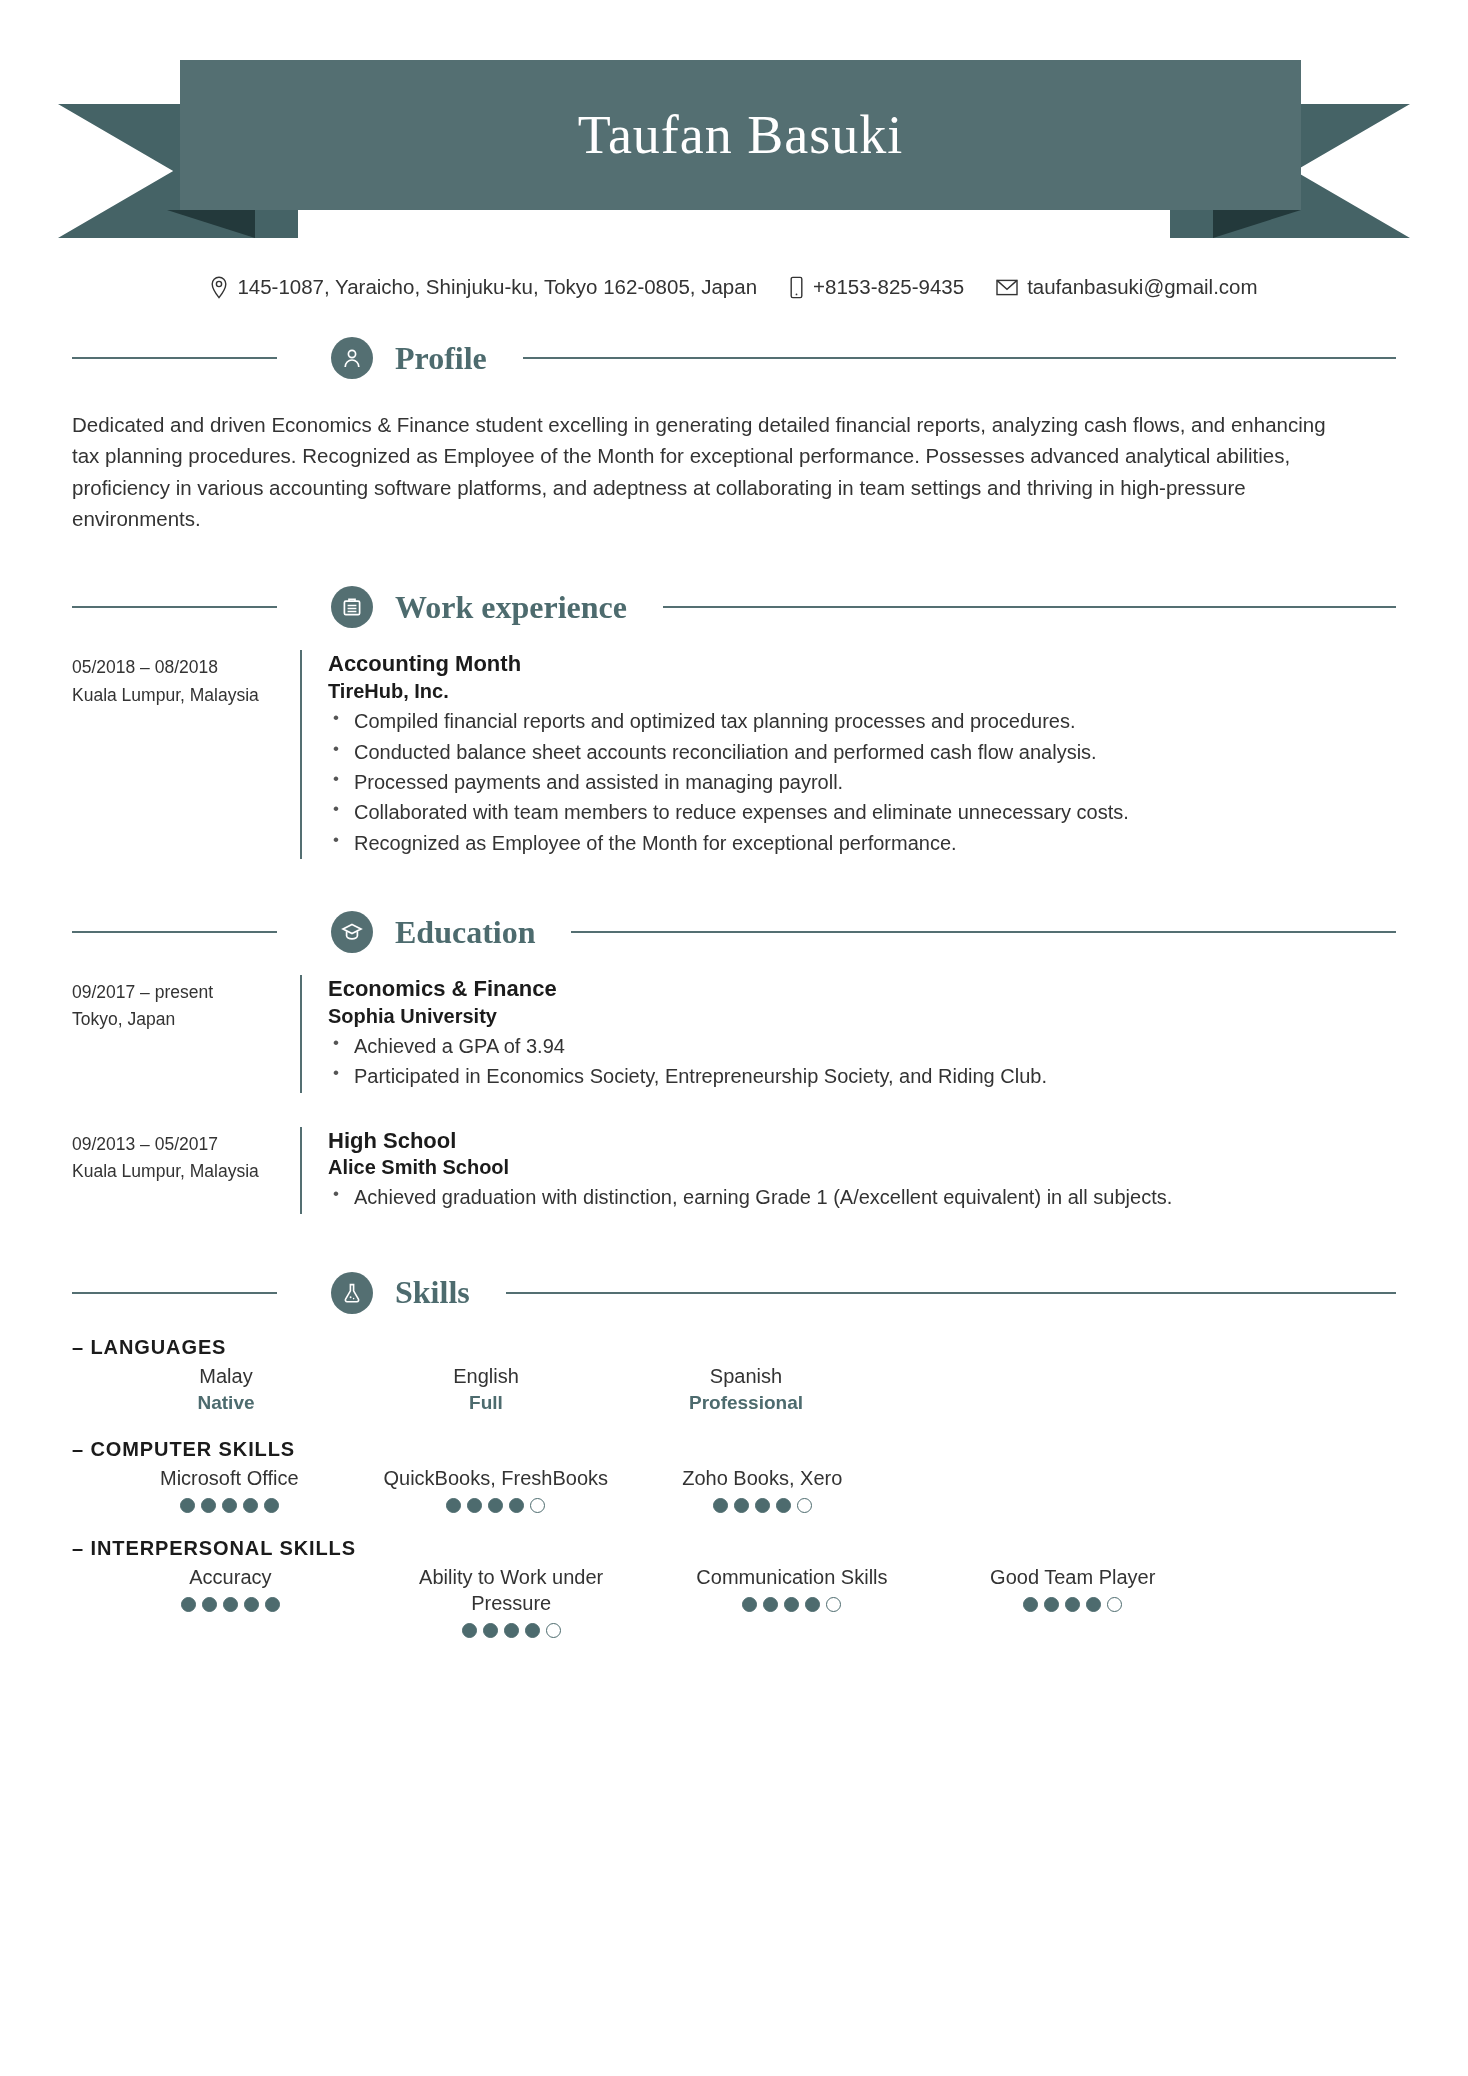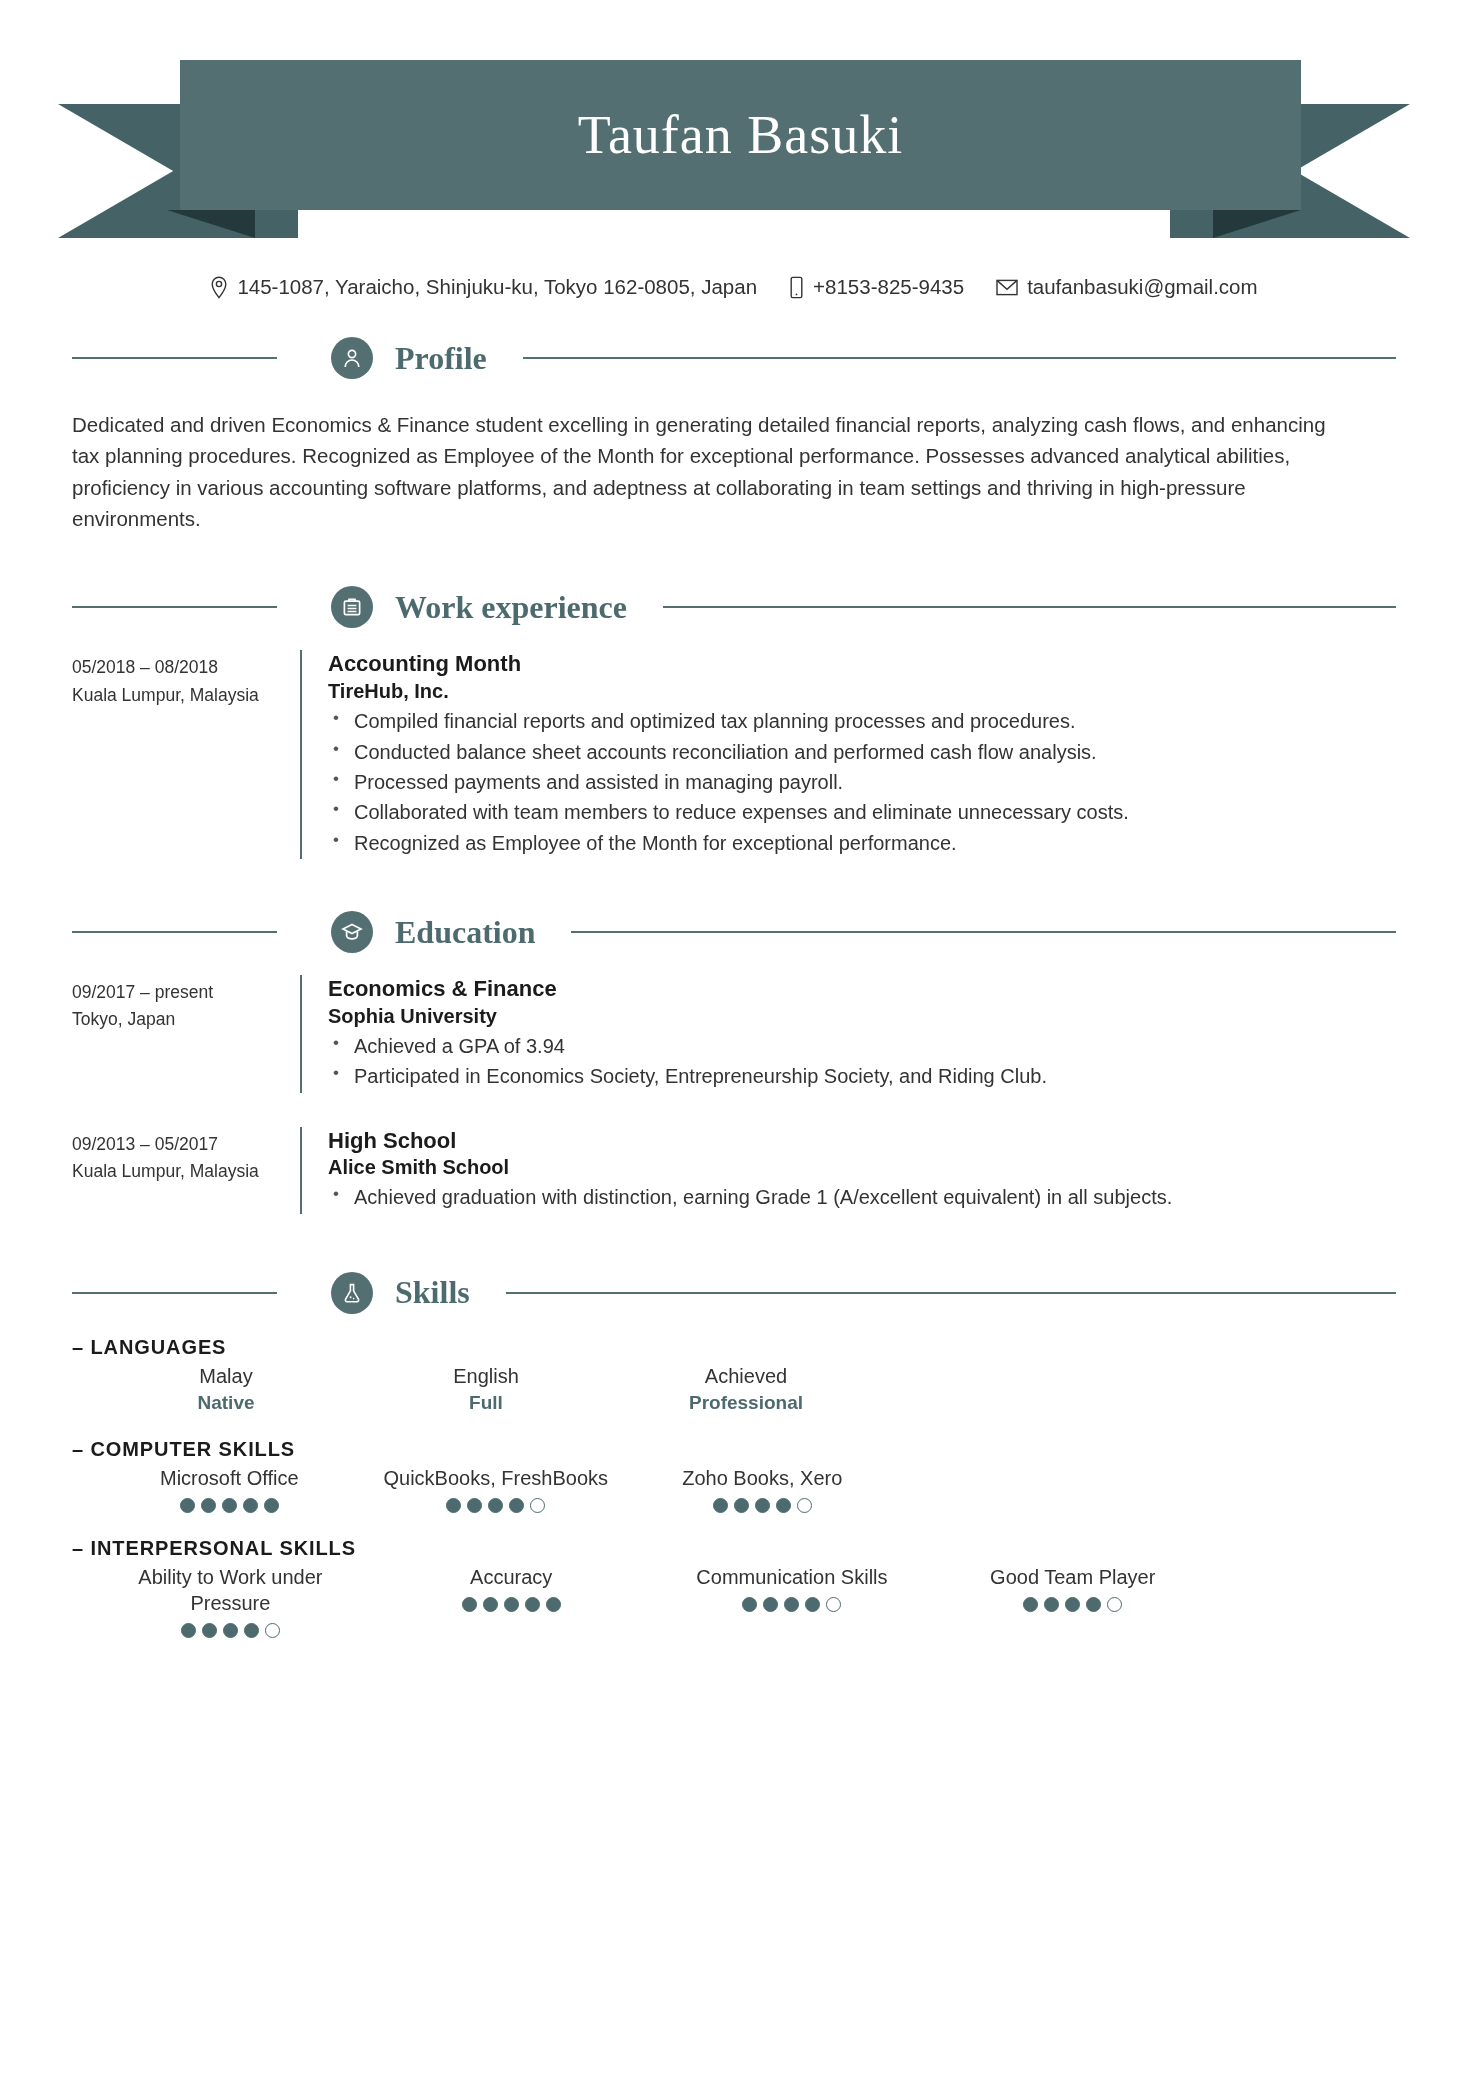--- a/index.html
+++ b/index.html
@@ -384,21 +384,21 @@
     <div class="skill-row sk-lang">
       <div class="skill-col">
         <div class="skill-name">Malay</div>
         <div class="skill-level">Native</div>
       </div>
       <div class="skill-col">
         <div class="skill-name">English</div>
         <div class="skill-level">Full</div>
       </div>
       <div class="skill-col">
-        <div class="skill-name">Achieved</div>
+        <div class="skill-name">Spanish</div>
         <div class="skill-level">Professional</div>
       </div>
       <div class="skill-col"></div>
     </div>
 
     <div class="spacer-sm"></div>
 
     <div class="sub-label">– COMPUTER SKILLS</div>
     <div class="skill-row sk-comp">
       <div class="skill-col">
@@ -432,40 +432,40 @@
           </div>
       </div>
       <div class="skill-col"></div>
     </div>
 
     <div class="spacer-sm"></div>
 
     <div class="sub-label">– INTERPERSONAL SKILLS</div>
     <div class="skill-row sk-inter">
       <div class="skill-col">
+        <div class="skill-name">Accuracy</div>
+        <div class="dots">
+            <span class="dot on"></span>
+            <span class="dot on"></span>
+            <span class="dot on"></span>
+            <span class="dot on"></span>
+            <span class="dot on"></span>
+          </div>
+      </div>
+      <div class="skill-col">
         <div class="skill-name" style="max-width:210px;">Ability to Work under Pressure</div>
         <div class="dots">
             <span class="dot on"></span>
             <span class="dot on"></span>
             <span class="dot on"></span>
             <span class="dot on"></span>
             <span class="dot off"></span>
           </div>
       </div>
       <div class="skill-col">
-        <div class="skill-name">Accuracy</div>
-        <div class="dots">
-            <span class="dot on"></span>
-            <span class="dot on"></span>
-            <span class="dot on"></span>
-            <span class="dot on"></span>
-            <span class="dot on"></span>
-          </div>
-      </div>
-      <div class="skill-col">
         <div class="skill-name">Communication Skills</div>
         <div class="dots">
             <span class="dot on"></span>
             <span class="dot on"></span>
             <span class="dot on"></span>
             <span class="dot on"></span>
             <span class="dot off"></span>
           </div>
       </div>
       <div class="skill-col">

